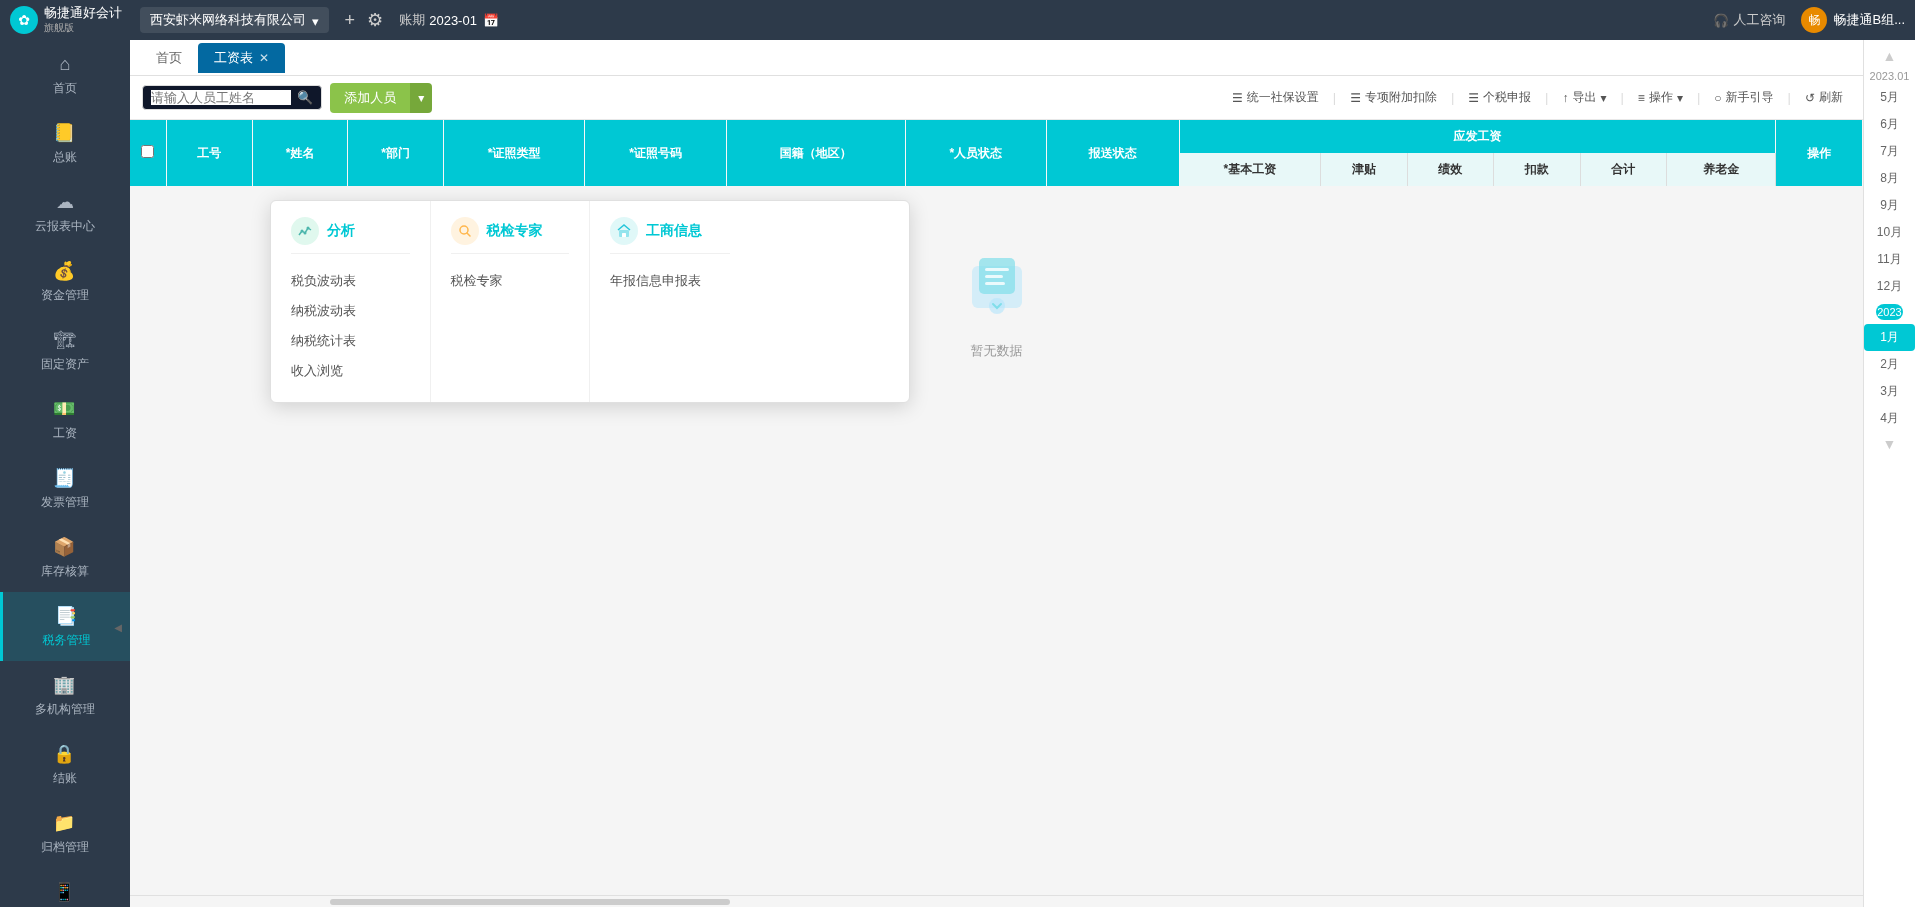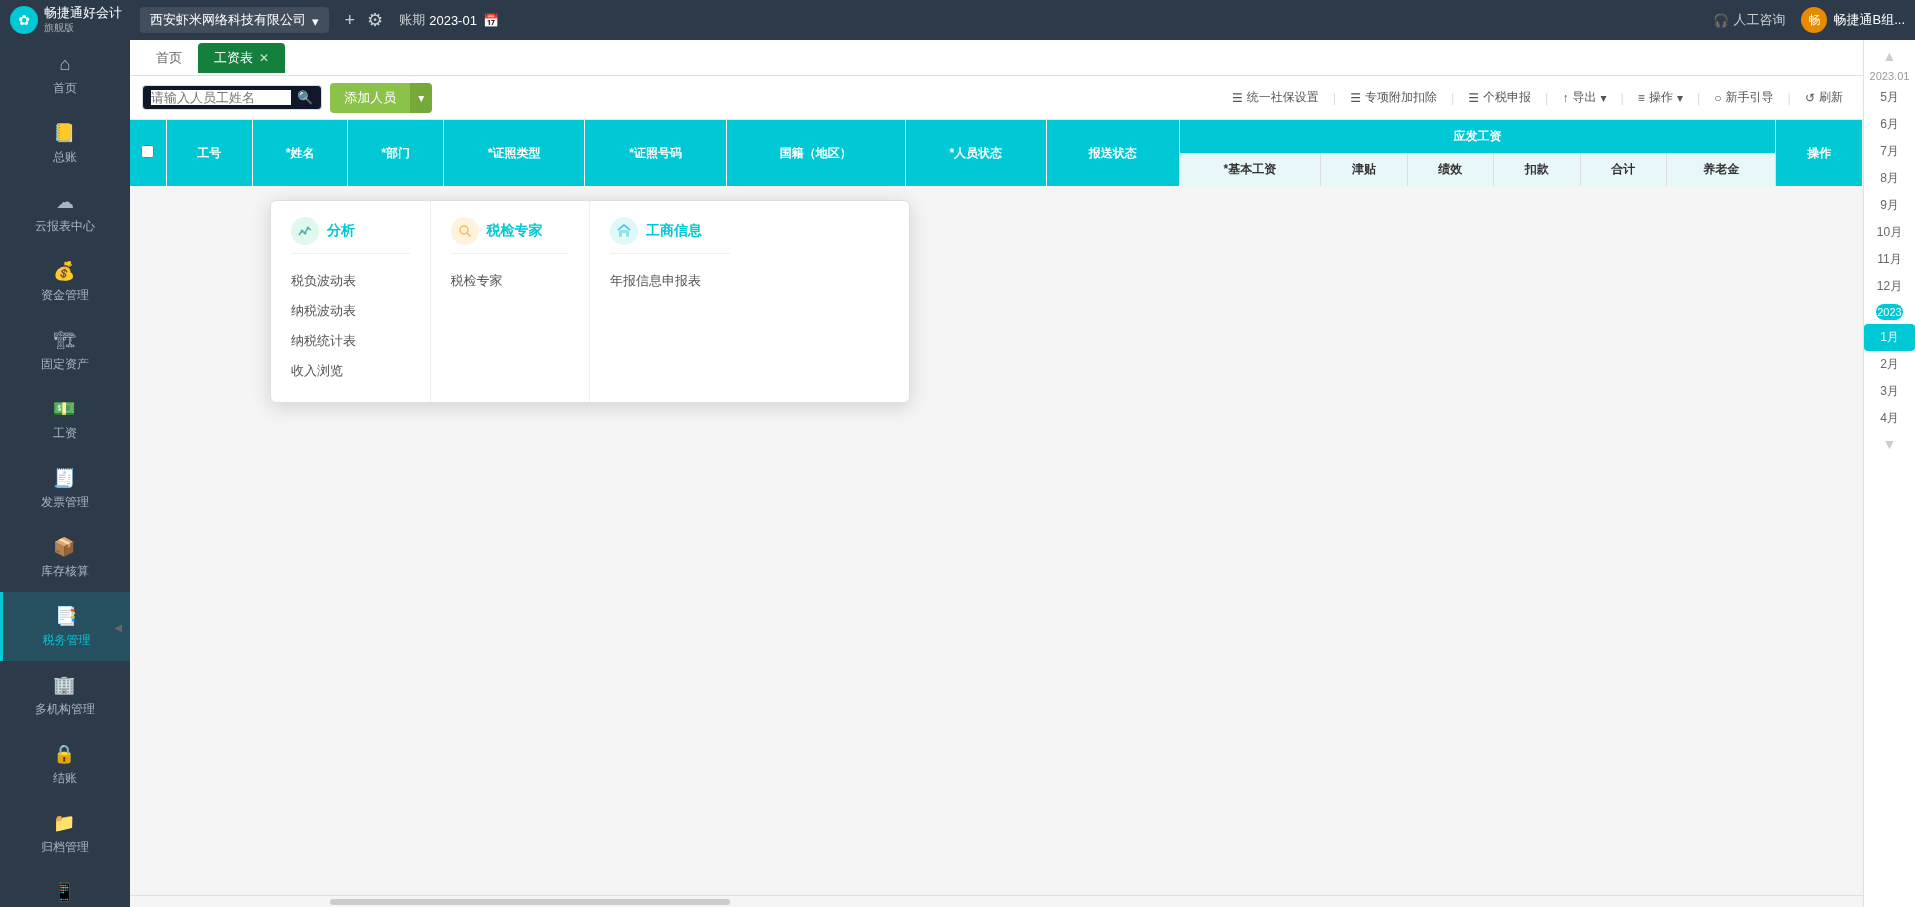--- a/index.html
+++ b/index.html
@@ -185,21 +185,21 @@
       padding: 6px 16px;
       cursor: pointer;
       font-size: 13px;
       color: #666;
       border-radius: 4px 4px 0 0;
       display: flex;
       align-items: center;
       gap: 6px;
     }
     .tab-item.active {
-      background: #15803d;
+      background: #0369a1;
       color: #fff;
     }
     .tab-close {
       font-size: 12px;
       color: rgba(255,255,255,0.8);
       cursor: pointer;
     }
 
     
     .toolbar {
@@ -601,20 +601,32 @@
             <th class="sub-header">绩效</th>
             <th class="sub-header">扣款</th>
             <th class="sub-header">合计</th>
             <th class="sub-header">养老金</th>
           </tr>
         </thead>
         <tbody>
         </tbody>
       </table>
 
+      <div class="empty-state">
+        <svg class="empty-icon" viewBox="0 0 80 80" fill="none" xmlns="http://www.w3.org/2000/svg">
+          <rect x="15" y="20" width="50" height="42" rx="6" fill="#b3e5fc" opacity="0.5"></rect>
+          <rect x="22" y="12" width="36" height="36" rx="5" fill="#80deea" opacity="0.7"></rect>
+          <rect x="28" y="22" width="24" height="3" rx="1.5" fill="#fff" opacity="0.8"></rect>
+          <rect x="28" y="29" width="18" height="3" rx="1.5" fill="#fff" opacity="0.8"></rect>
+          <rect x="28" y="36" width="20" height="3" rx="1.5" fill="#fff" opacity="0.8"></rect>
+          <circle cx="40" cy="60" r="8" fill="#b3e5fc" opacity="0.6"></circle>
+          <path d="M36 58 L40 62 L44 58" stroke="#80deea" stroke-width="2" stroke-linecap="round"></path>
+        </svg>
+        <span>暂无数据</span>
+      </div>
 
       <div class="dropdown-overlay">
         <div class="dropdown-grid">
 
 
           <div class="dropdown-col">
             <div class="dropdown-col-header">
               <div class="col-icon green">
                 <svg width="16" height="16" viewBox="0 0 16 16" fill="none">
                     <path d="M2 12 L5 8 L8 10 L11 5 L14 7" stroke="#4db6ac" stroke-width="1.5" fill="none"></path>

